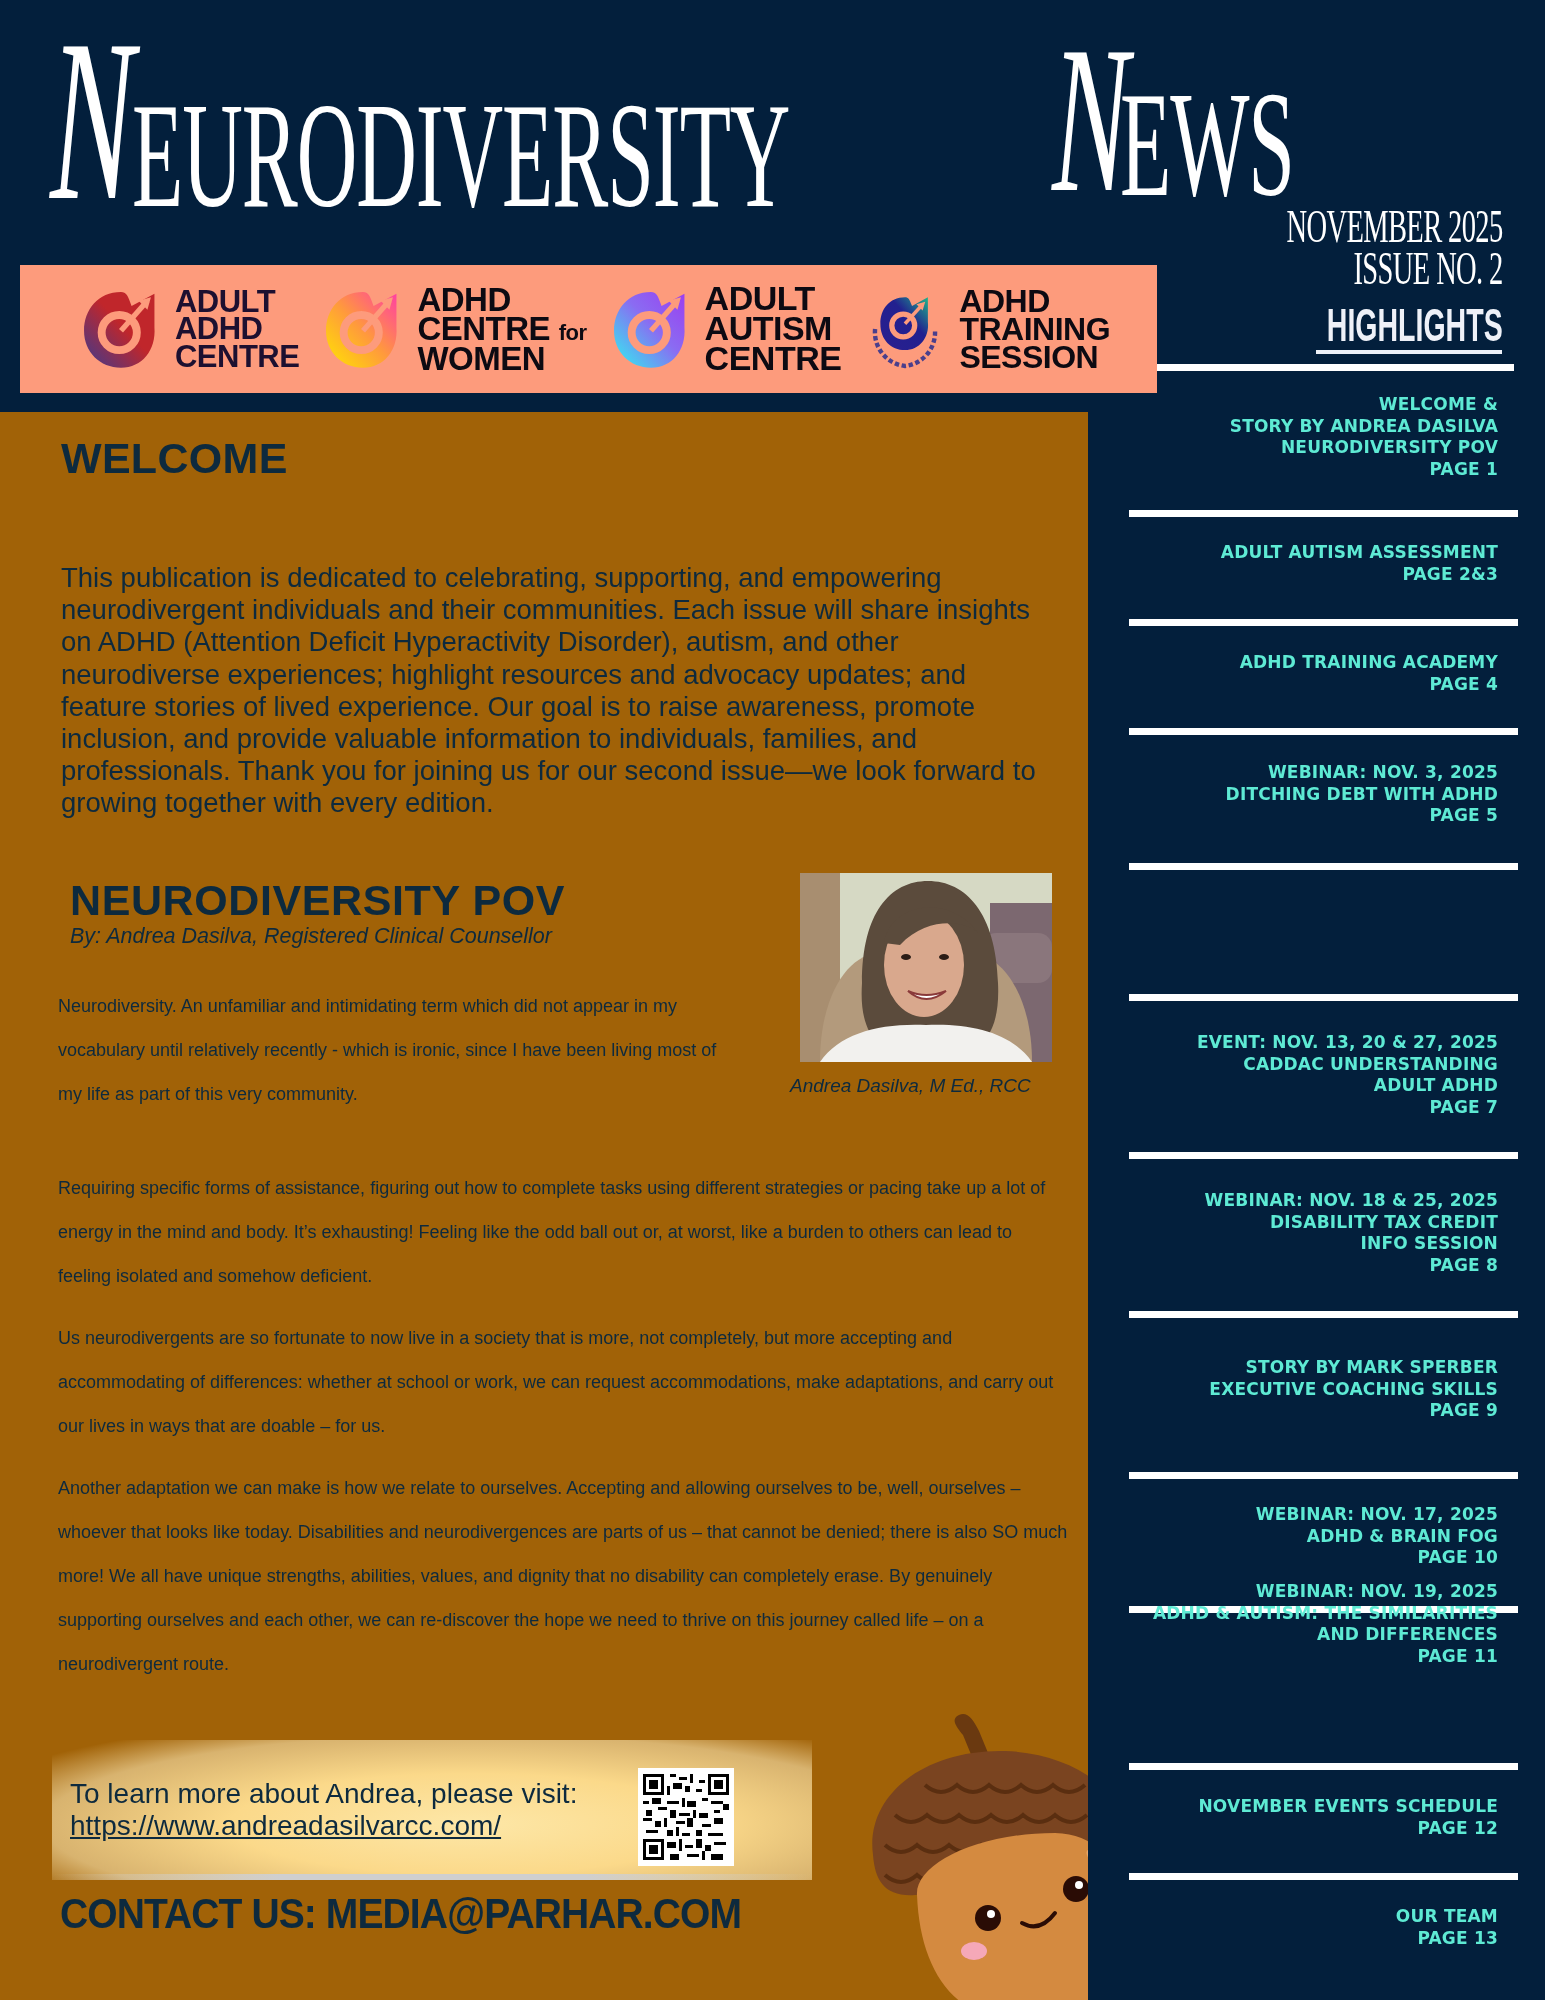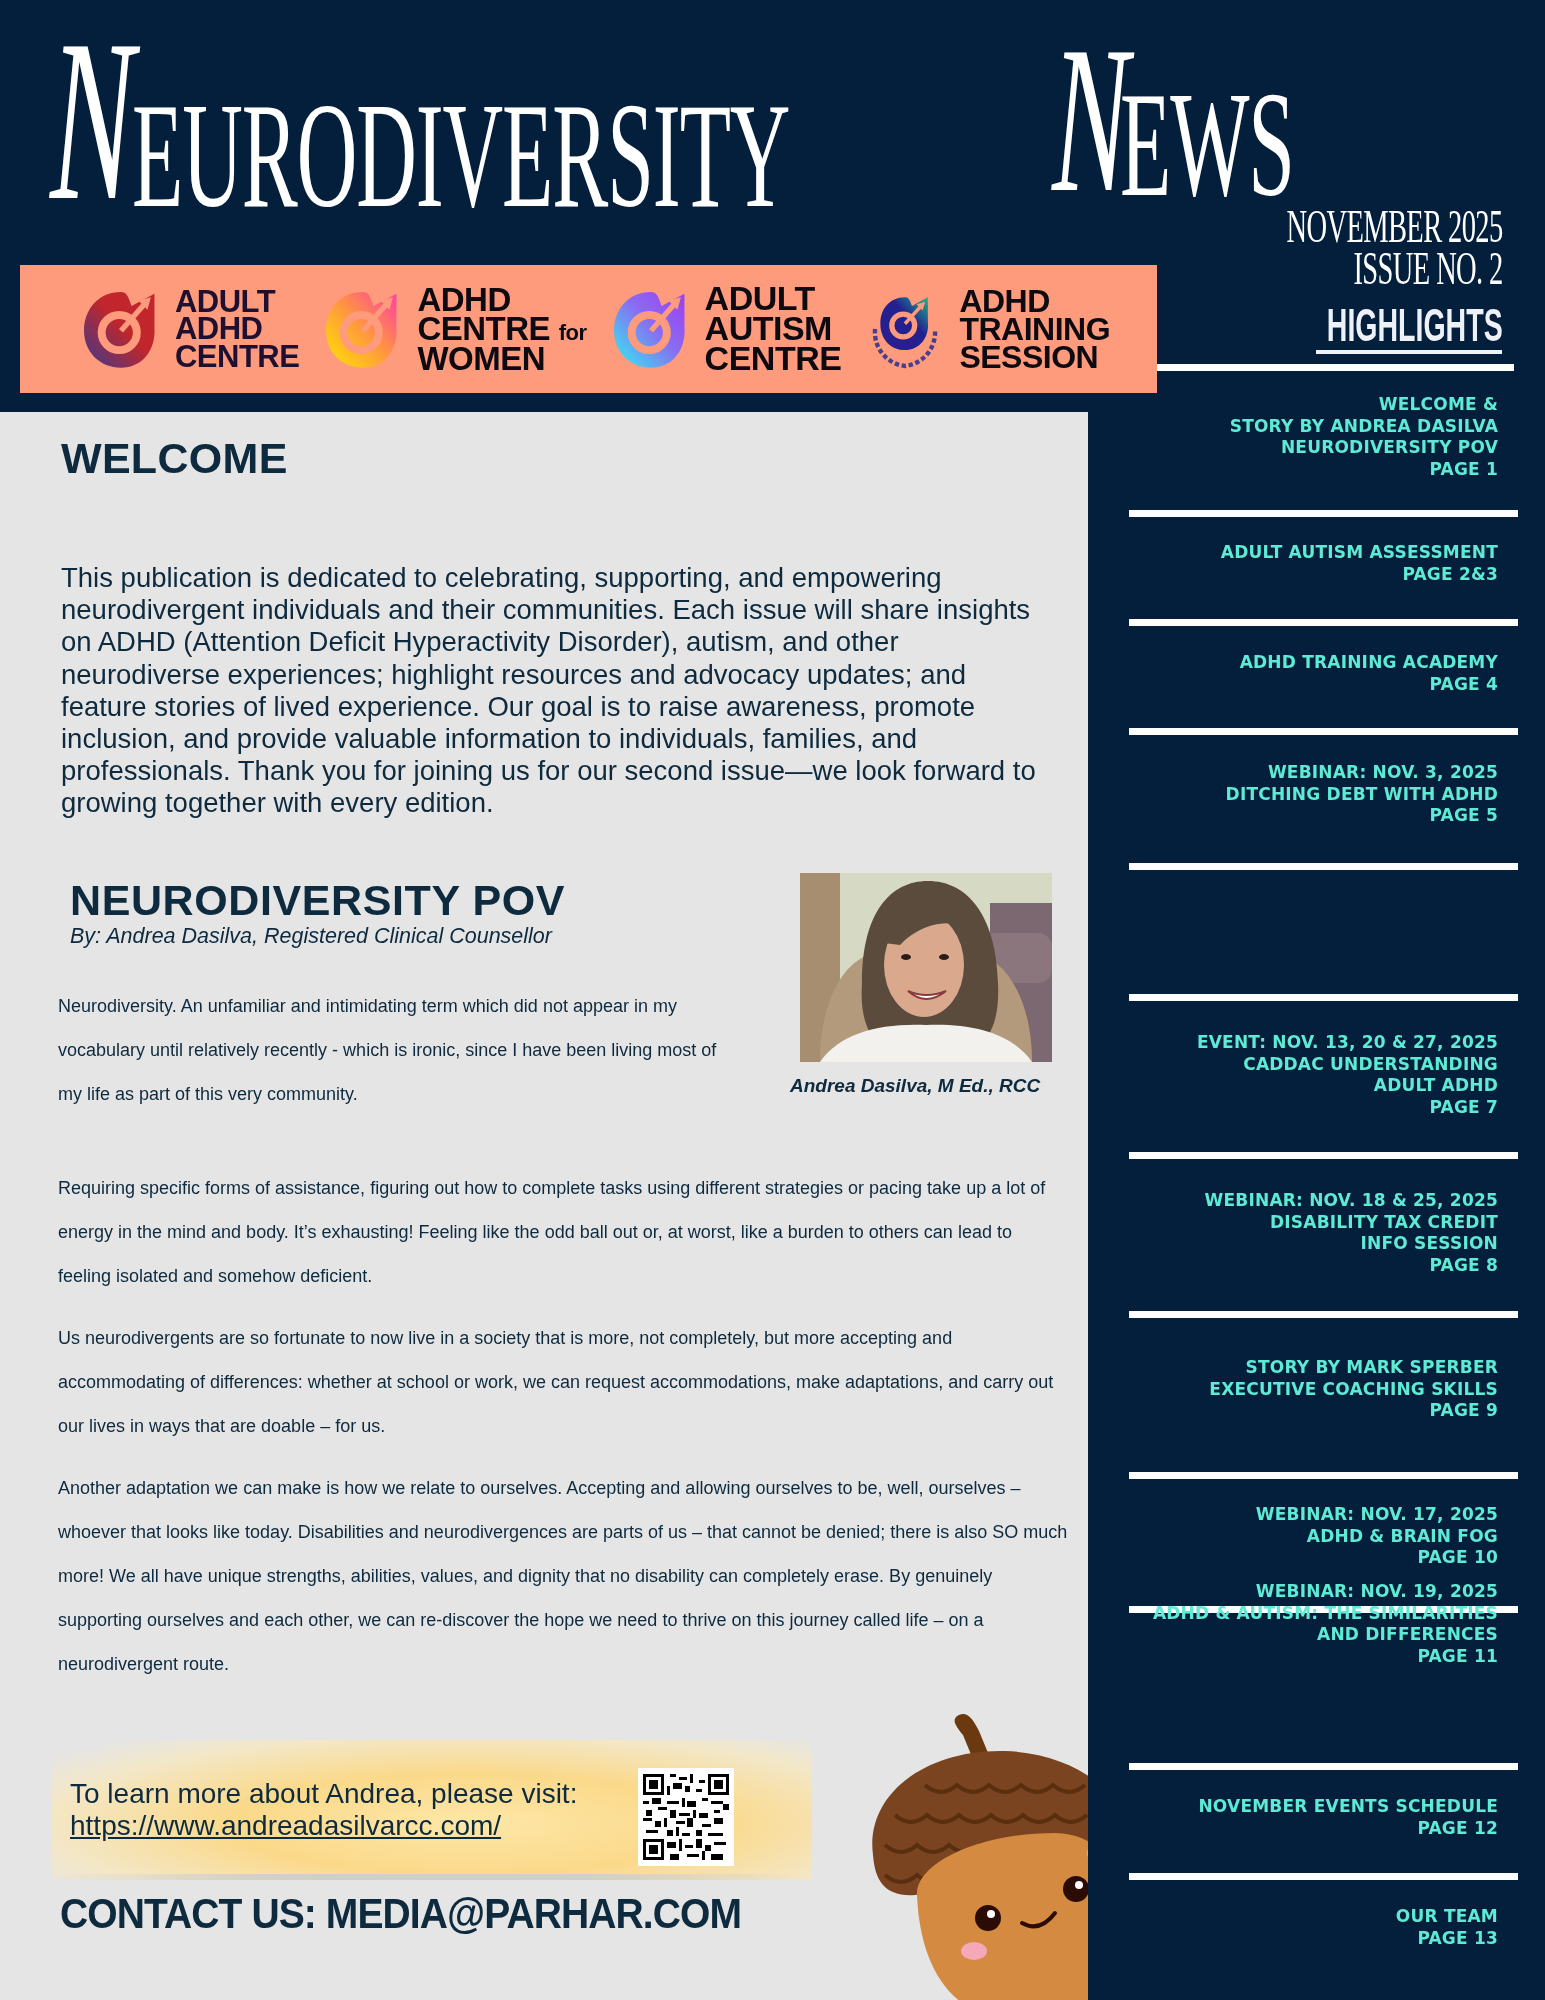--- a/index.html
+++ b/index.html
@@ -51,34 +51,34 @@
     margin-left: 10px; letter-spacing: -0.5px;
   }
   .logo-text .line { display: block; }
   .logo-1 .logo-text { font-size: 31px; }
   .logo-2 .logo-text { font-size: 33px; color: #0d0a12; }
   .logo-2 .logo-text .for { font-size: 22px; }
   .logo-3 .logo-text { font-size: 34px; color: #0d0a12; }
   .logo-4 .logo-text { font-size: 32px; color: #0d0a12; }
 
   
-  .content { position: absolute; left: 0; top: 412px; width: 1088px; height: 1588px; background: #e5e5e5; }
+  .content { position: absolute; left: 0; top: 412px; width: 1088px; height: 1588px; background: #a16207; }
 
   .welcome-heading { position: absolute; left: 61px; top: 22px; font-size: 43px; font-weight: 700; color: #0d2a3e; letter-spacing: 0.3px; }
   .welcome-lead { position: absolute; left: 61px; top: 88px; font-size: 27.5px; color: #0d2a3e; }
   .welcome-body { position: absolute; left: 61px; top: 150px; width: 990px; font-size: 27.5px; line-height: 32.2px; color: #0d2a3e; }
 
   .pov-heading { position: absolute; left: 70px; top: 464px; font-size: 43px; font-weight: 700; color: #0d2a3e; letter-spacing: 0.6px; }
   .pov-byline { position: absolute; left: 70px; top: 512px; font-size: 21.5px; font-style: italic; color: #0d2a3e; }
 
   .pov-photo {
     position: absolute; left: 800px; top: 461px; width: 252px; height: 189px; overflow: hidden;
     background: linear-gradient(180deg, #c9cdb8 0%, #b7a58d 45%, #8f7a66 100%);
   }
-  .pov-caption { position: absolute; left: 790px; top: 663px; font-size: 19px; font-style: italic; color: #0d2a3e; font-weight: bold; }
+  .pov-caption { position: absolute; left: 790px; top: 663px; font-size: 19px; font-style: italic; color: #0d2a3e; }
 
   .pov-para { position: absolute; left: 58px; font-size: 18px; line-height: 44px; color: #0d2a3e; }
   .pov-para.p1 { top: 572px; width: 680px; }
   .pov-para.p2 { top: 754px; width: 1000px; }
   .pov-para.p3 { top: 904px; width: 1000px; }
   .pov-para.p4 { top: 1054px; width: 1010px; }
 
   .visit-box {
     position: absolute; left: 52px; top: 1328px; width: 760px; height: 140px;
     background: radial-gradient(ellipse 70% 80% at 55% 60%, #fde7a7 0%, #fbd98a 45%, rgba(253,233,180,0.6) 80%, rgba(255,255,255,0) 100%);

